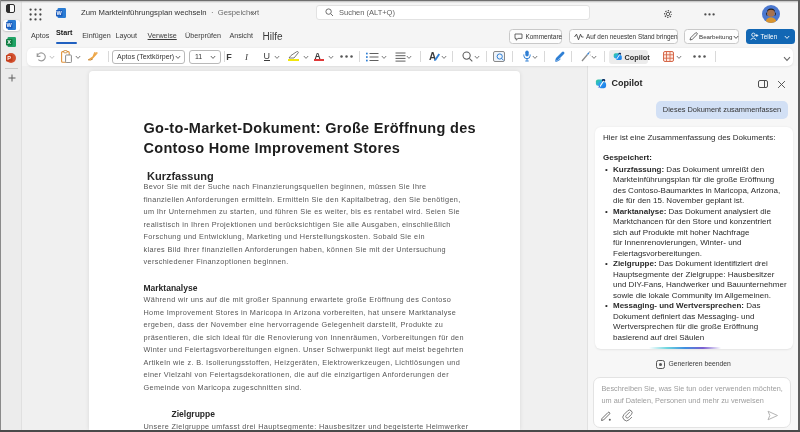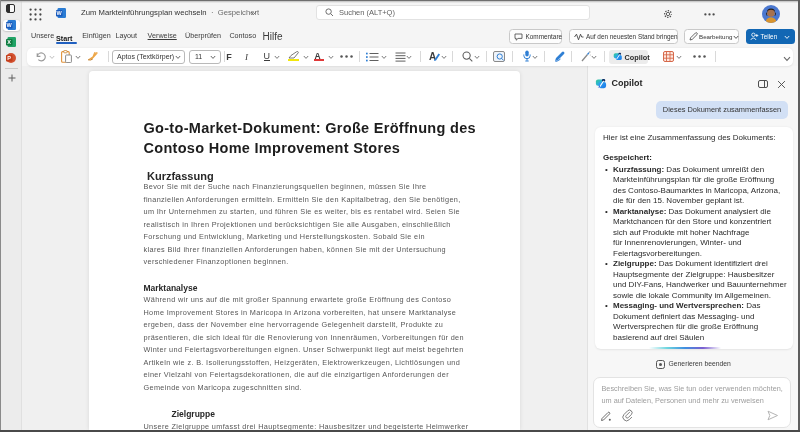--- a/index.html
+++ b/index.html
@@ -169,27 +169,27 @@
         <rect width="18" height="18" fill="#4a77cf"></rect>
         <path d="M3.2 18 a5.8 5.8 0 0 1 11.6 0 Z" fill="#d9952e"></path>
         <circle cx="9" cy="8" r="3.8" fill="#a8714c"></circle>
         <path d="M4.9 7.6 a4.1 4.1 0 0 1 8.2 0 q-0.6 -2.9 -4.1 -2.9 q-3.5 0 -4.1 2.9 Z" fill="#241d18"></path>
         <path d="M5.2 6.8 q-0.9 2.6 0.3 4.4 q-1.4 -0.6 -1.5 -2.6 Z" fill="#241d18"></path>
         <path d="M12.8 6.8 q0.9 2.6 -0.3 4.4 q1.4 -0.6 1.5 -2.6 Z" fill="#241d18"></path>
       </g>
     </svg>
 </div>
 
-<div class="abs nw" style="left:31px; top:30.6px; font-size:7.2px; color:#3b3b3b;">Unsere</div>
-<div class="abs nw" style="left:56px; top:34px; font-size:7.2px; font-weight:bold; color:#151515;">Start</div>
+<div class="abs nw" style="left:31px; top:30.6px; font-size:7.2px; color:#3b3b3b;">Aptos</div>
+<div class="abs nw" style="left:56px; top:28px; font-size:7.2px; font-weight:bold; color:#151515;">Start</div>
 <div class="abs nw" style="left:82.3px; top:30.6px; font-size:7.2px; color:#3b3b3b;">Einfügen</div>
 <div class="abs nw" style="left:115.4px; top:30.6px; font-size:7.2px; color:#3b3b3b;">Layout</div>
 <div class="abs nw" style="left:147.6px; top:30.6px; font-size:7.2px; color:#3b3b3b;text-decoration:underline;">Verweise</div>
 <div class="abs nw" style="left:185px; top:30.6px; font-size:7.2px; color:#3b3b3b;">Überprüfen</div>
-<div class="abs nw" style="left:229.4px; top:30.6px; font-size:7.2px; color:#3b3b3b;">Contoso</div>
+<div class="abs nw" style="left:229.4px; top:30.6px; font-size:7.2px; color:#3b3b3b;">Ansicht</div>
 <div class="abs nw" style="left:262.5px; top:30.6px; font-size:10px; color:#3b3b3b;">Hilfe</div>
 <div class="abs" style="left:55.5px; top:42.2px; width:21px; height:2px; background:#2060c0; border-radius:1px;"></div>
 
 <div class="abs" style="left:509.4px; top:29px; width:53px; height:15px; background:#fdfdfd; border:1px solid #c9c9c9; border-radius:3.5px;"></div>
 <div class="abs" style="left:514px; top:32.5px;">
     <svg width="9" height="8" viewBox="0 0 9 8">
       <path d="M1 1 h7 v4.4 h-4 l-1.8 1.8 v-1.8 h-1.2 Z" fill="none" stroke="#444" stroke-width="0.8"></path>
     </svg>
   </div>
 <div class="abs nw" style="left:525.5px; top:32.7px; font-size:6.4px; color:#333;">Kommentare</div>

